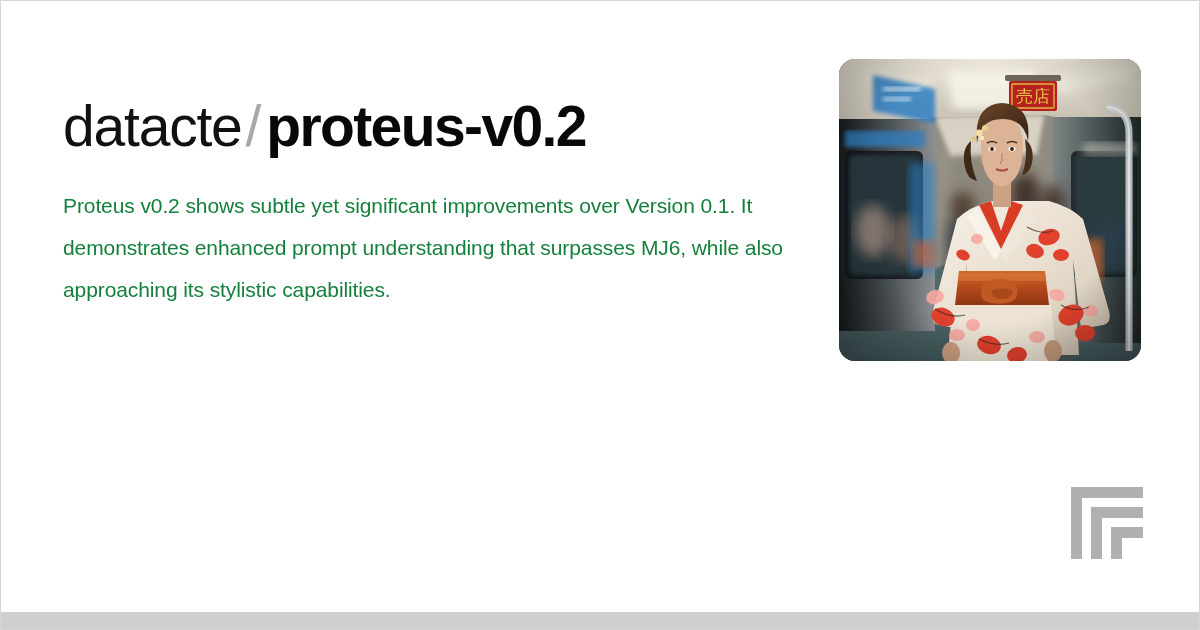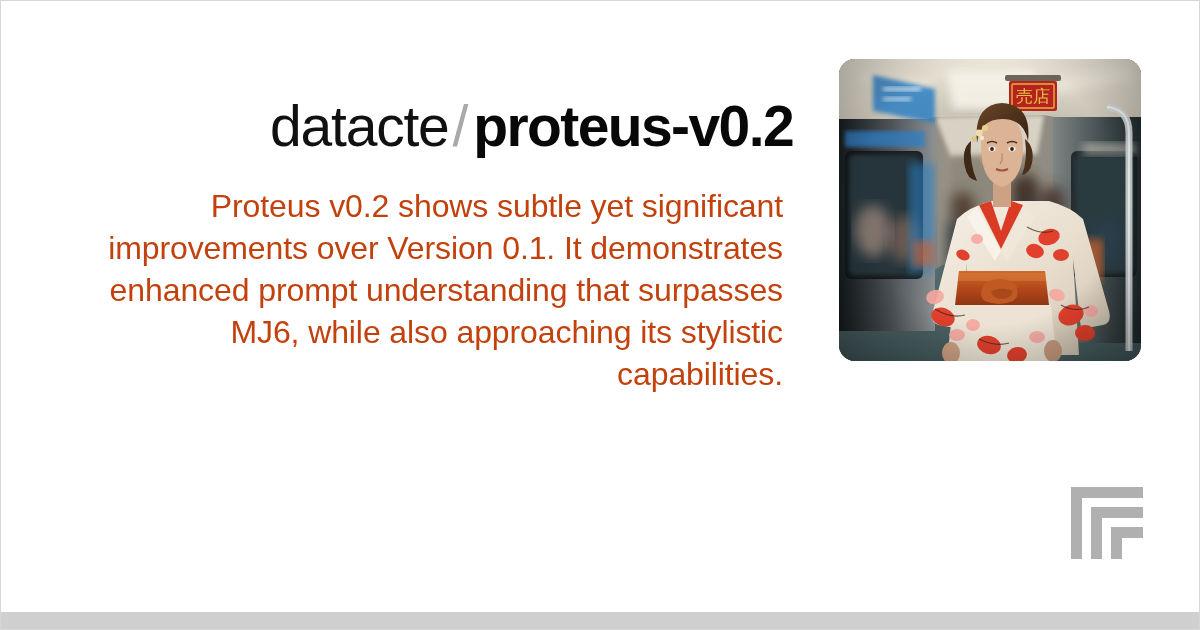--- a/index.html
+++ b/index.html
@@ -24,21 +24,20 @@
     border: 1px solid #d6d6d6;
     overflow: hidden;
   }
 
   
   .content {
     position: absolute;
     left: 62px;
     top: 96px;
     width: 730px;
-    text-align: right;
   }
 
   .title {
     font-size: 57px;
     line-height: 1.05;
     letter-spacing: -1.2px;
     white-space: nowrap;
     color: #0a0a0a;
   }
 
@@ -54,23 +53,23 @@
   }
 
   .title-name {
     font-weight: 700;
     color: #080808;
     letter-spacing: -1.6px;
   }
 
   .description {
     margin-top: 28px;
-    font-size: 32px;
+    font-size: 21px;
     line-height: 42px;
-    color: #c2410c;
+    color: #15803d;
     font-weight: 400;
     max-width: 720px;
     letter-spacing: -0.1px;
   }
 
   
   .preview {
     position: absolute;
     left: 838px;
     top: 58px;

